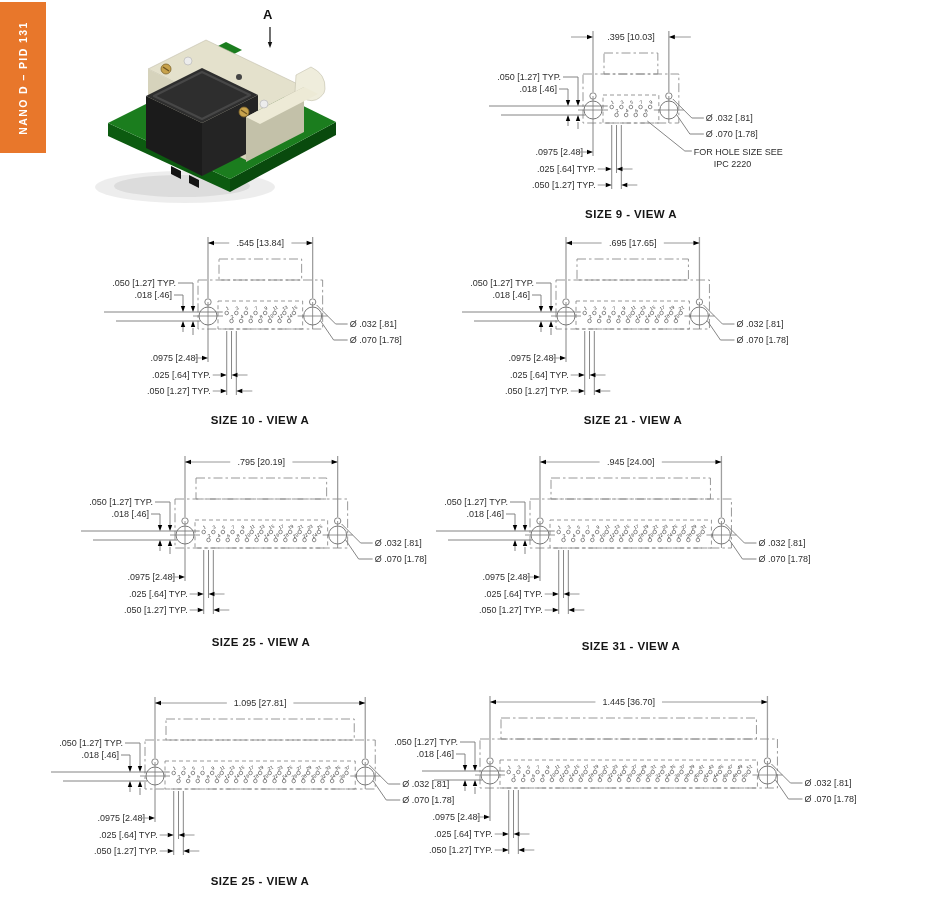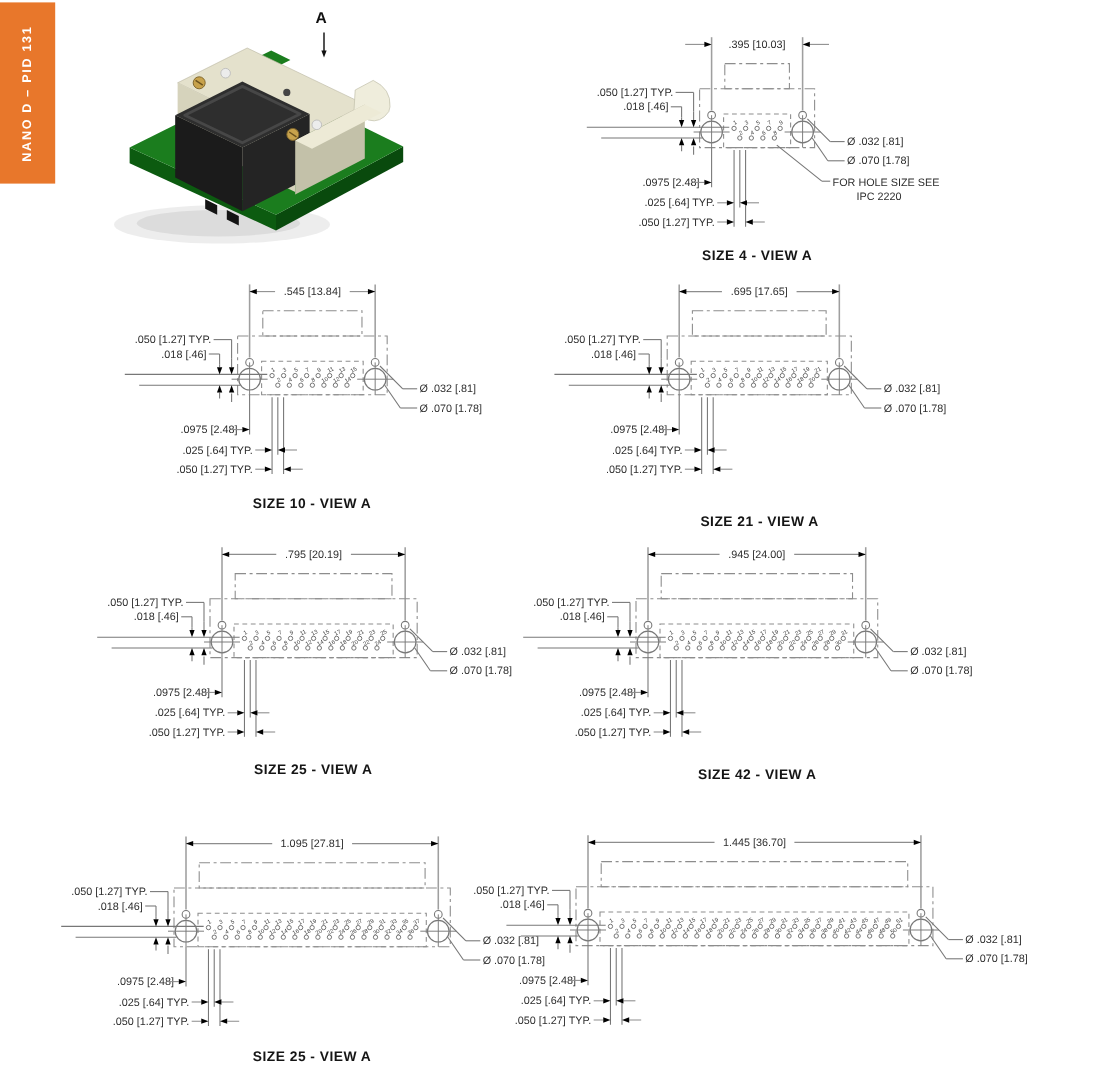--- a/index.html
+++ b/index.html
@@ -844,20 +844,20 @@
         <line x1="802.44" y1="783" x2="790.44" y2="783" stroke="#777" stroke-width="0.9"></line>
         <line x1="790.44" y1="783" x2="771.44" y2="764" stroke="#777" stroke-width="0.9"></line>
         <text x="804.44" y="802" fill="#2e2e2e" font-size="9" text-anchor="start">Ø .070 [1.78]</text>
         <line x1="802.44" y1="799" x2="788.44" y2="799" stroke="#777" stroke-width="0.9"></line>
         <line x1="788.44" y1="799" x2="775.44" y2="780" stroke="#777" stroke-width="0.9"></line>
       </g>
     </svg>
 
   <div class="viewA">A</div>
 
-  <div class="dtitle" style="left:631px;top:208px;">SIZE 4 - VIEW A</div>
+  <div class="dtitle" style="left:631px;top:208px;">SIZE 9 - VIEW A</div>
   <div class="dtitle" style="left:260px;top:414px;">SIZE 10 - VIEW A</div>
-  <div class="dtitle" style="left:633px;top:414px;margin-top:15px;">SIZE 21 - VIEW A</div>
+  <div class="dtitle" style="left:633px;top:414px;">SIZE 21 - VIEW A</div>
   <div class="dtitle" style="left:261px;top:636px;">SIZE 25 - VIEW A</div>
-  <div class="dtitle" style="left:631px;top:640px;">SIZE 42 - VIEW A</div>
+  <div class="dtitle" style="left:631px;top:640px;">SIZE 31 - VIEW A</div>
   <div class="dtitle" style="left:260px;top:875px;">SIZE 25 - VIEW A</div>
   <div class="dtitle" style="left:629px;top:913px;padding-left:33px;">SIZE 51 - VIEW A</div>
 </div>
 
 </body></html>

